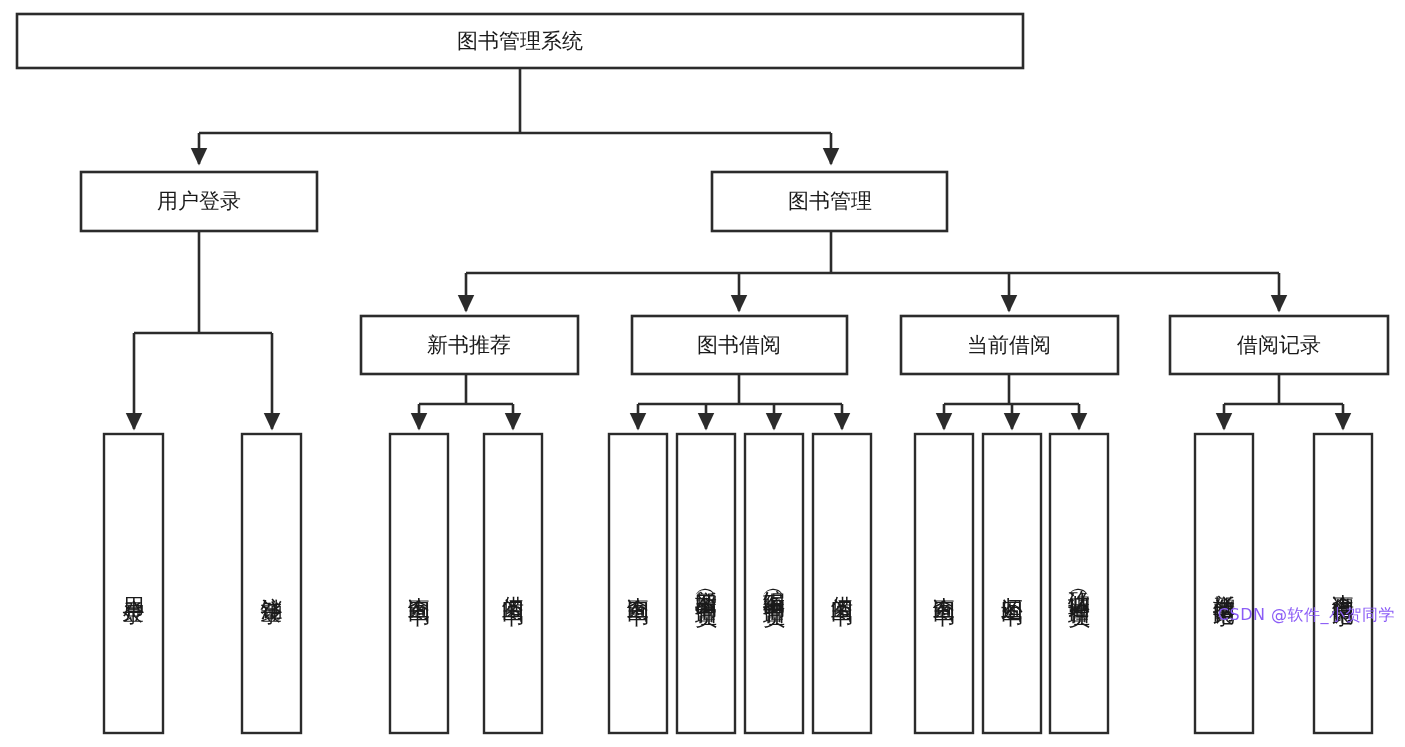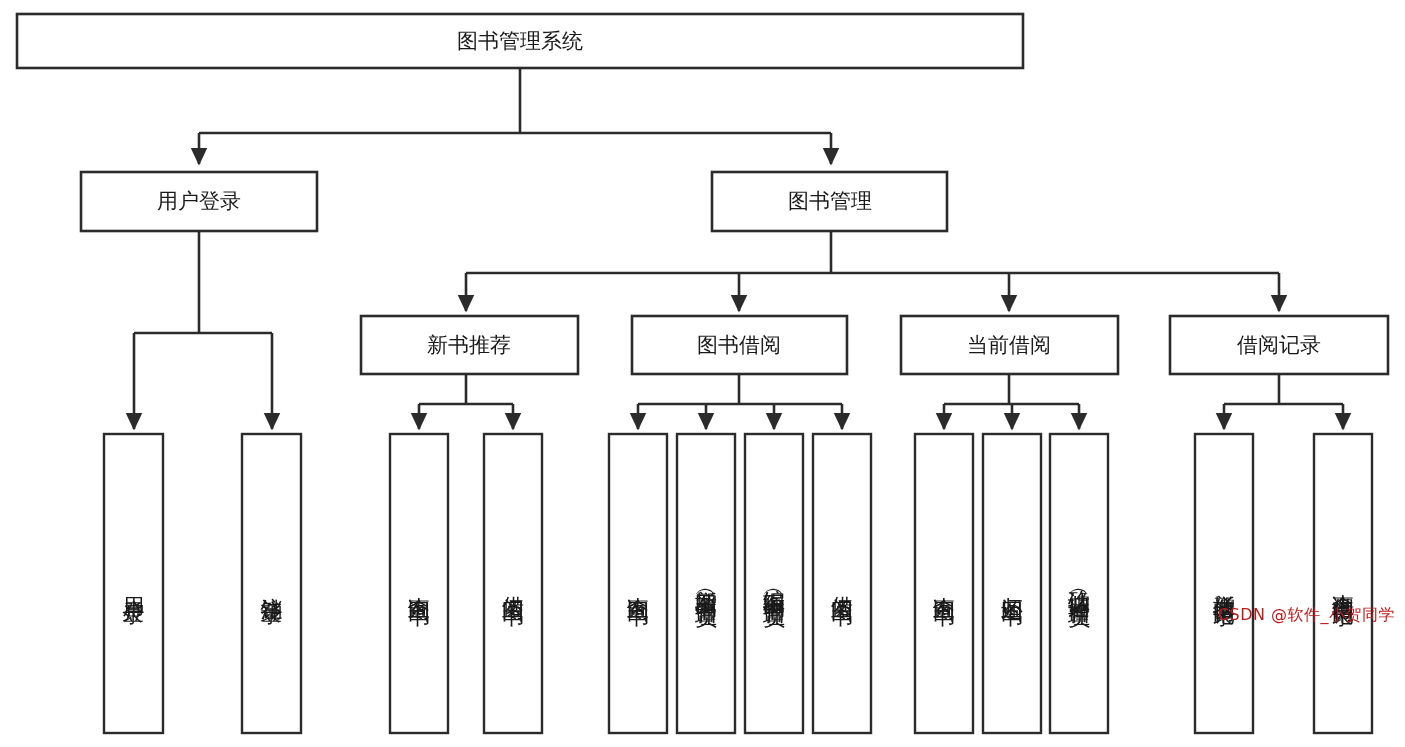--- a/index.html
+++ b/index.html
@@ -66,21 +66,21 @@
     align-items: center;
     justify-content: center;
     pointer-events: none;
   }
   .watermark {
     position: absolute;
     right: 10px;
     bottom: 6px;
     font-family: "DejaVu Sans", "Liberation Sans", sans-serif;
     font-size: 16px;
-    color: #b91c1c;
+    color: #8b5cf6;
     letter-spacing: 0.5px;
     white-space: nowrap;
   }
 </style>
 </head>
 <body>
 
 <div id="diagram-root">
 
   <svg class="canvas" viewBox="0 0 1405 747" xmlns="http://www.w3.org/2000/svg">

